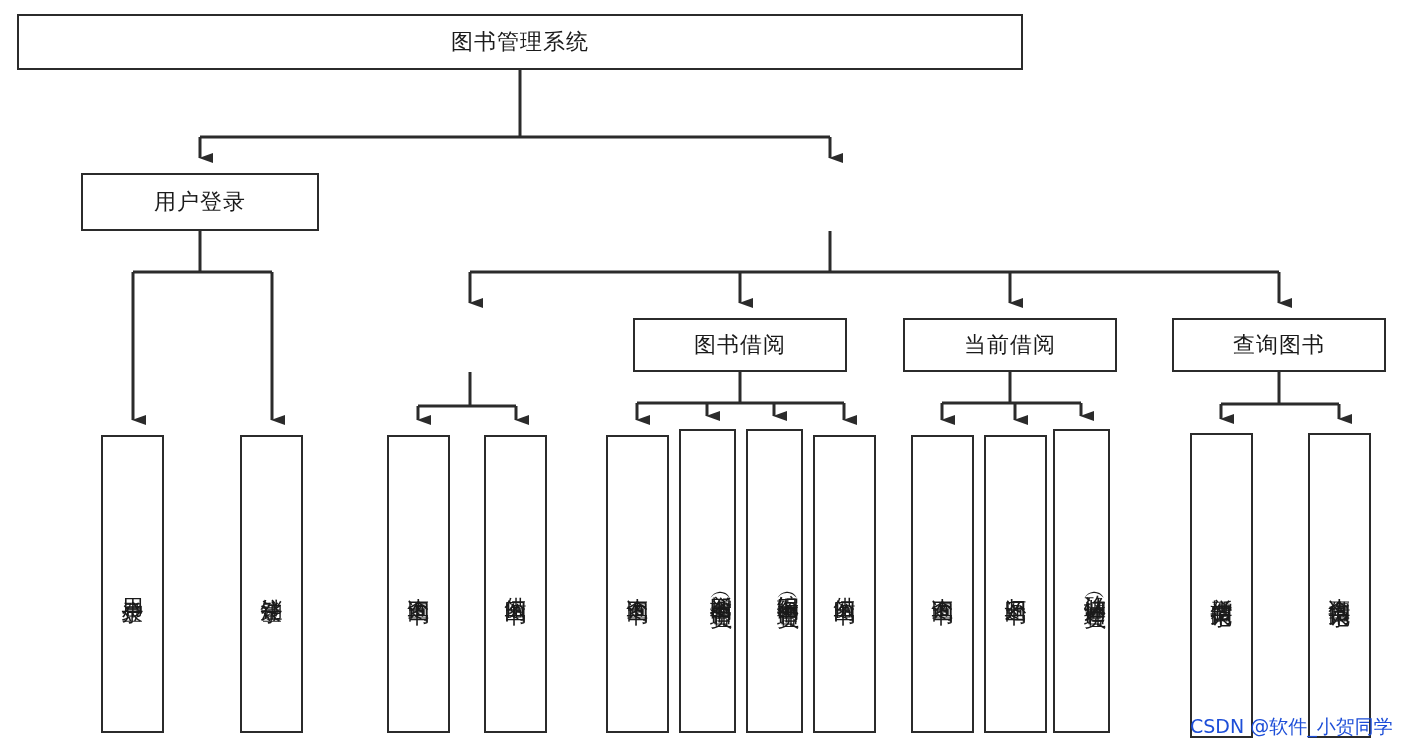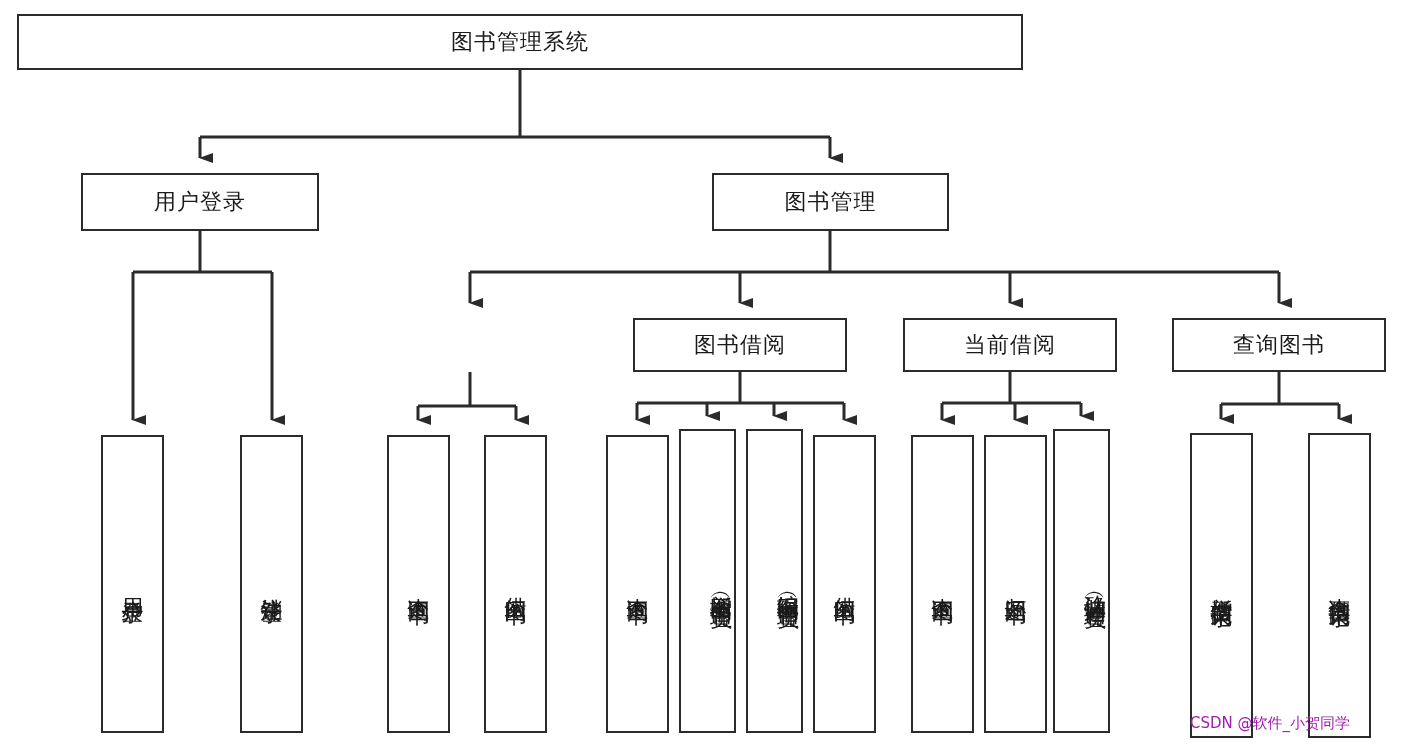--- a/index.html
+++ b/index.html
@@ -51,22 +51,22 @@
     align-items: flex-start;
     justify-content: center;
     padding-top: 10px;
   }
   .node-v.mid {
     align-items: center;
     padding-top: 0;
   }
   .watermark {
     position: absolute;
-    color: #a21caf;
-    font-size: 15px;
+    color: #1d4ed8;
+    font-size: 19px;
     white-space: nowrap;
     user-select: none;
   }
 </style>
 </head>
 <body>
 
 <div id="canvas">
 
   <svg id="edges" viewBox="0 0 1405 747" xmlns="http://www.w3.org/2000/svg">
@@ -119,23 +119,20 @@
     </g>
   </svg>
 
   <div class="node node-h" style="left:17px; top:14px; width:1006px; height:56px;">
     <span>图书管理系统</span>
   </div>
 
   <div class="node node-h" style="left:81px; top:173px; width:238px; height:58px;">
     <span>用户登录</span>
   </div>
-  <div class="node node-h" style="left:712px; top:173px; width:237px; height:58px;">
-    <span>图书管理</span>
-  </div>
 
   <div class="node node-h" style="left:903px; top:318px; width:214px; height:54px;">
     <span>当前借阅</span>
   </div>
   <div class="node node-h" style="left:633px; top:318px; width:214px; height:54px;">
     <span>图书借阅</span>
   </div>
   <div class="node node-h" style="left:1172px; top:318px; width:214px; height:54px;">
     <span>查询图书</span>
   </div>

